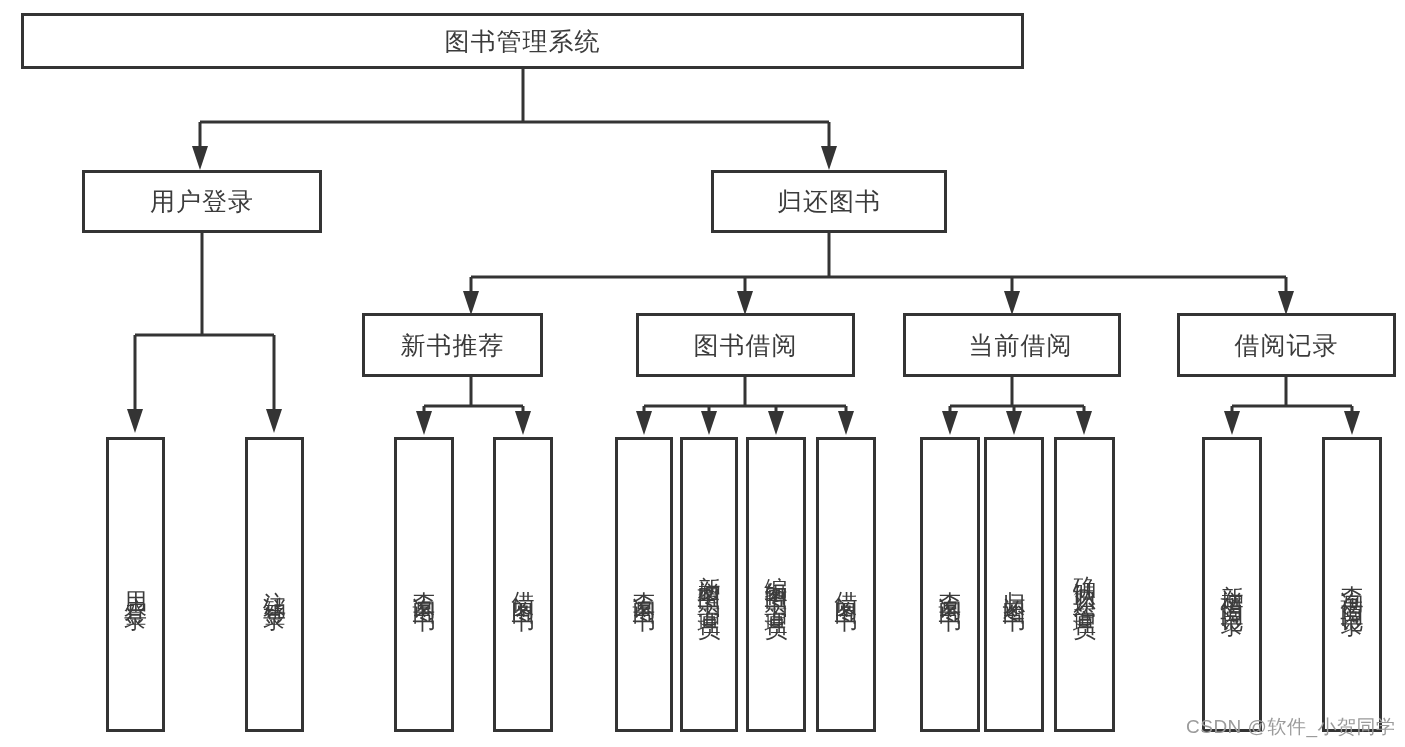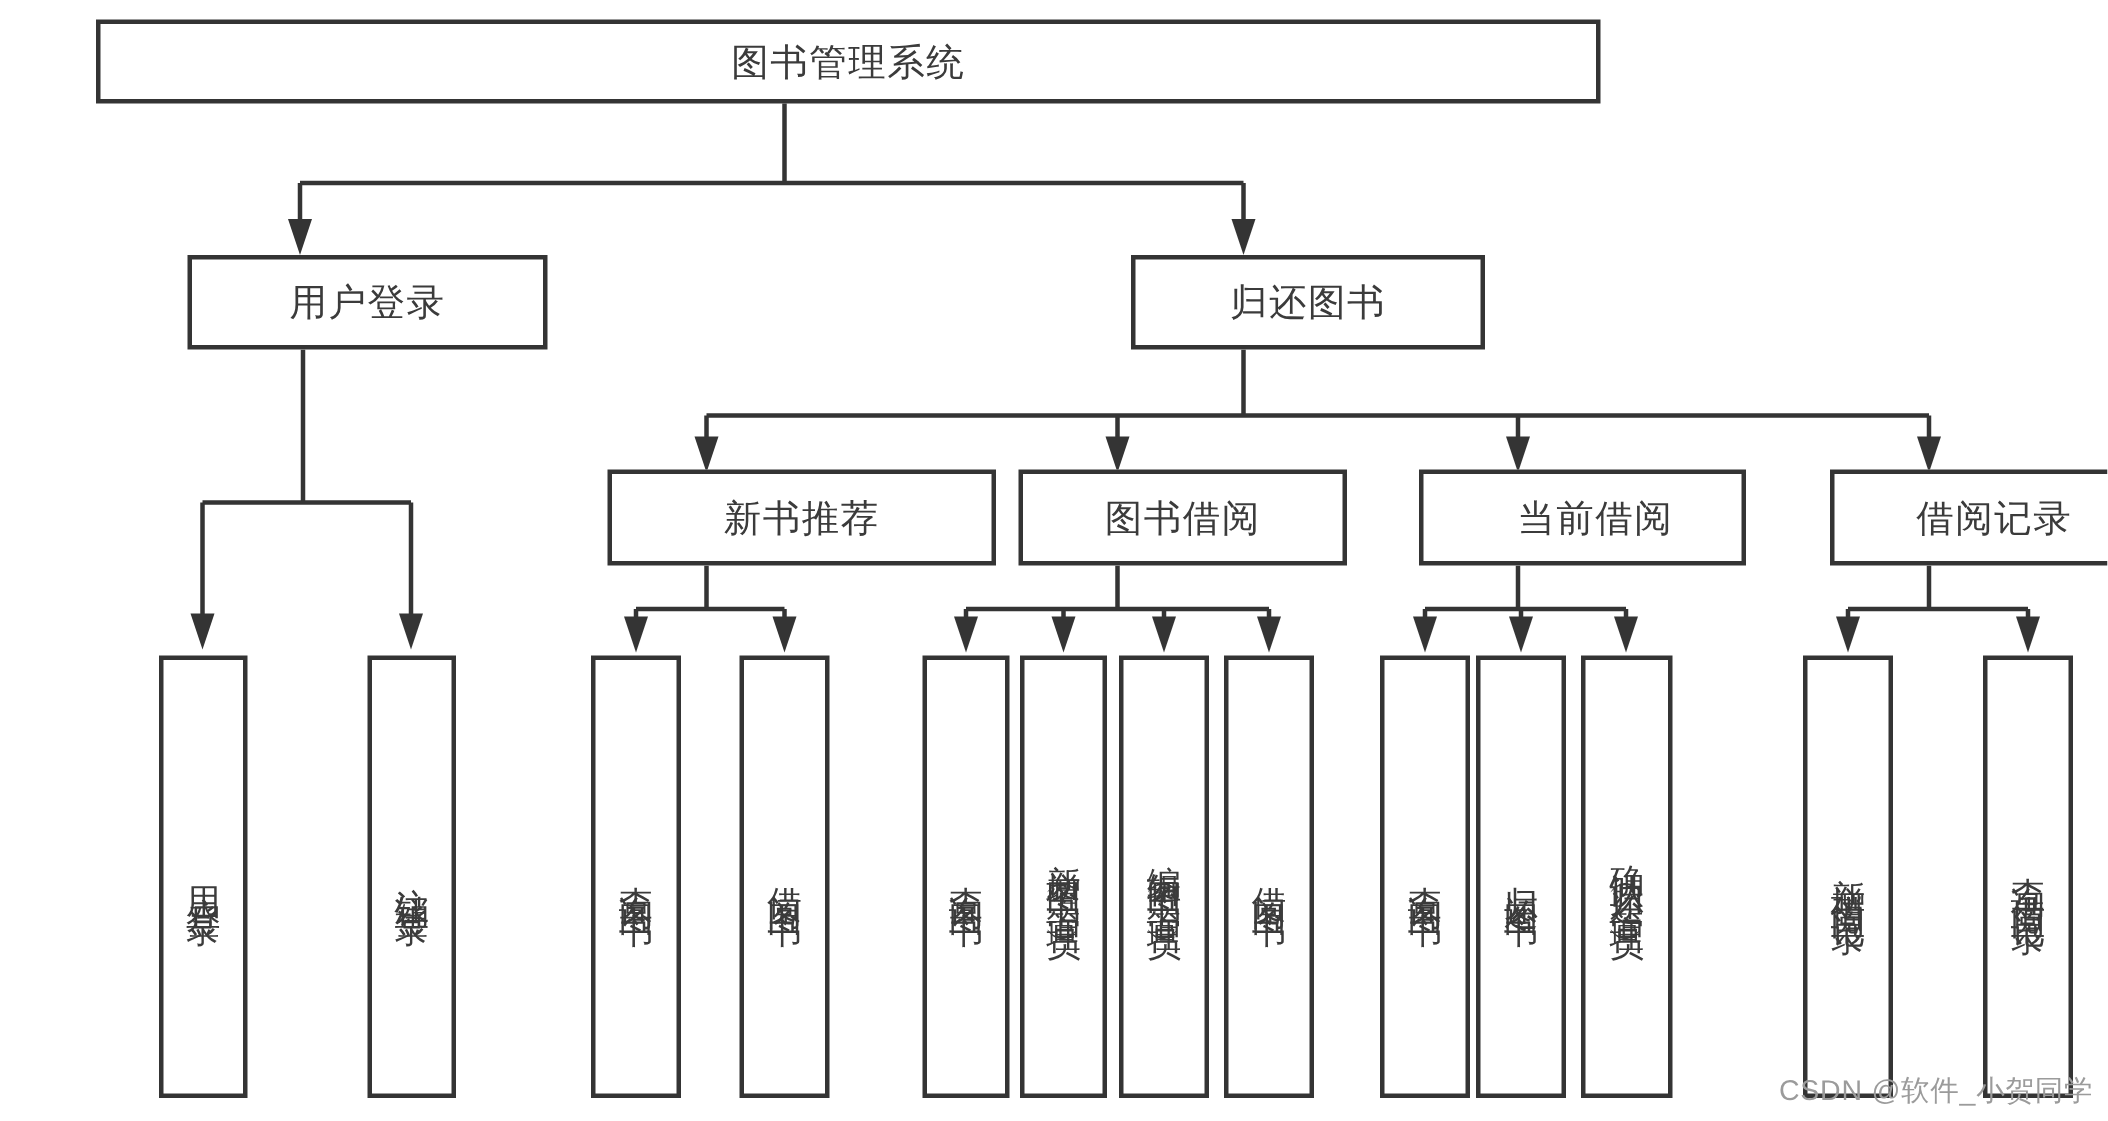--- a/index.html
+++ b/index.html
@@ -23,21 +23,20 @@
     background: #ffffff;
     display: flex;
     align-items: center;
     justify-content: center;
     color: #3b3b3b;
   }
   .node-h {
     font-size: 25px;
     letter-spacing: 1px;
     white-space: nowrap;
-    margin-left: 43px;
   }
   .node-v {
     font-size: 23px;
   }
   .node-v .vtext {
     writing-mode: vertical-rl;
     text-orientation: mixed;
     letter-spacing: 6px;
     line-height: 1;
     white-space: nowrap;
@@ -102,21 +101,21 @@
       <polygon points="1224,411 1240,411 1232,435"></polygon>
       <polygon points="1344,411 1360,411 1352,435"></polygon>
     </g>
   </svg>
 
   <div class="node node-h" style="left:21px; top:13px; width:1003px; height:56px;">图书管理系统</div>
 
   <div class="node node-h" style="left:82px; top:170px; width:240px; height:63px;">用户登录</div>
   <div class="node node-h" style="left:711px; top:170px; width:236px; height:63px;">归还图书</div>
 
-  <div class="node node-h" style="left:362px; top:313px; width:259px; height:64px;">新书推荐</div>
+  <div class="node node-h" style="left:362px; top:313px; width:181px; height:64px;">新书推荐</div>
   <div class="node node-h" style="left:636px; top:313px; width:219px; height:64px;">图书借阅</div>
   <div class="node node-h" style="left:903px; top:313px; width:218px; height:64px;padding-left:17px;">当前借阅</div>
   <div class="node node-h" style="left:1177px; top:313px; width:219px; height:64px;">借阅记录</div>
 
   <div class="node node-v" style="left:106px; top:437px; width:59px; height:295px;">
     <span class="vtext">用户登录</span>
   </div>
   <div class="node node-v" style="left:245px; top:437px; width:59px; height:295px;">
     <span class="vtext">注销登录</span>
   </div>

